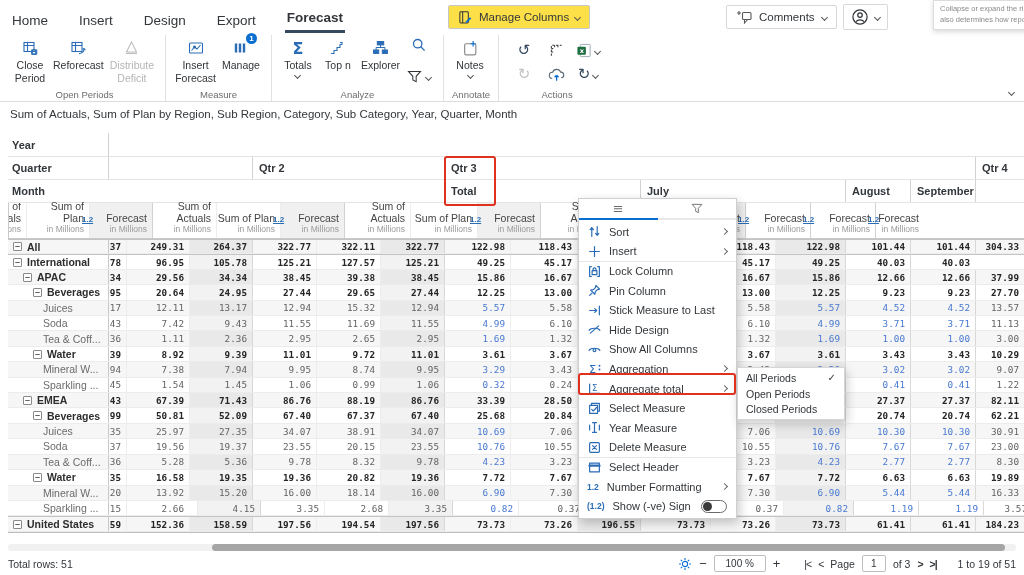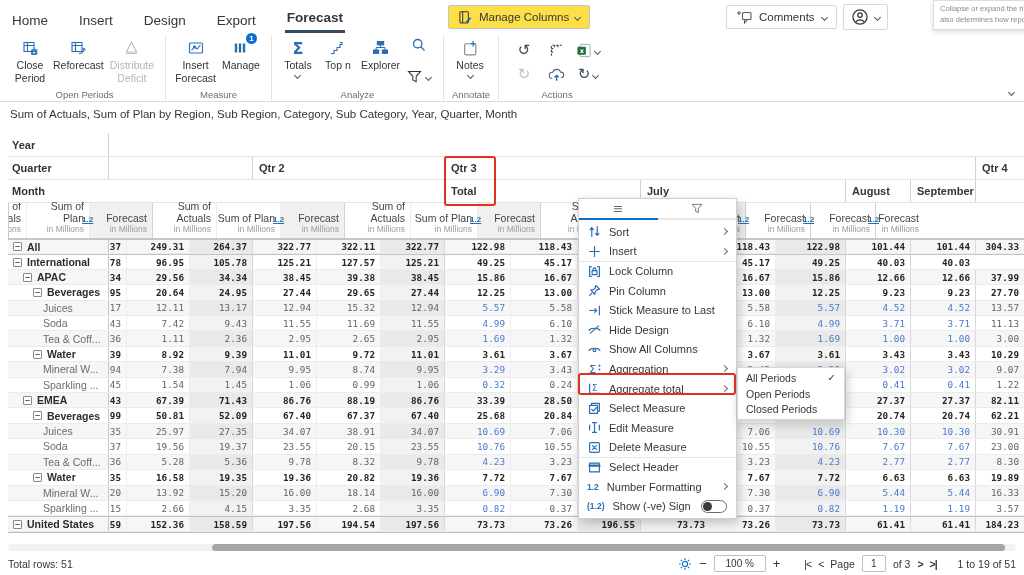--- a/index.html
+++ b/index.html
@@ -774,21 +774,21 @@
           <div class="dc sec blue" style="width: 65px;">5.44</div>
           <div class="dc sec blue" style="width: 65px;">5.44</div>
           <div class="dc sec" style="width: 49px;">16.33</div>
         </div>
         <div class="drow">
           <div class="rcell" style="padding-left: 35px;">
             <span class="rlab">Sparkling ...</span>
           </div>
           <div class="dc first" style="width: 18px;">15</div>
           <div class="dc" style="width: 63px;">2.66</div>
-          <div class="dc graycol" style="width: 63px;">4.15</div>
+          <div class="dc graycol" style="width: 63px; margin-left: 8px;">4.15</div>
           <div class="dc sec" style="width: 64px;">3.35</div>
           <div class="dc" style="width: 64px;">2.68</div>
           <div class="dc graycol" style="width: 64px;">3.35</div>
           <div class="dc sec blue" style="width: 66px;">0.82</div>
           <div class="dc" style="width: 67px;">0.37</div>
           <div class="dc graycol" style="width: 63px;">3.20</div>
           <div class="dc sec" style="width: 70px;">0.82</div>
           <div class="dc" style="width: 65px;">0.37</div>
           <div class="dc graycol blue" style="width: 70px;">0.82</div>
           <div class="dc sec blue" style="width: 65px;">1.19</div>
@@ -927,21 +927,21 @@
             </svg>
           </span>
           <span>Select Measure</span>
         </div>
         <div class="mi">
           <span class="ic">
             <svg width="13" height="13" viewBox="0 0 12 12" fill="none" stroke="#2a6cb5" stroke-width="1.1" stroke-linecap="round" stroke-linejoin="round">
               <path d="M4.2 1.5h3.6M4.2 10.5h3.6M6 1.5v9M1.5 3.8v4.4M10.5 3.8v4.4"></path>
             </svg>
           </span>
-          <span>Edit Measure</span>
+          <span>Year Measure</span>
         </div>
         <div class="mi">
           <span class="ic">
             <svg width="13" height="13" viewBox="0 0 12 12" fill="none" stroke="#2a6cb5" stroke-width="1.1" stroke-linecap="round" stroke-linejoin="round">
               <rect x="1.5" y="1.5" width="9" height="9" rx="1"></rect>
               <path d="M4.2 4.2l3.6 3.6M7.8 4.2 4.2 7.8"></path>
             </svg>
           </span>
           <span>Delete Measure</span>
         </div>

